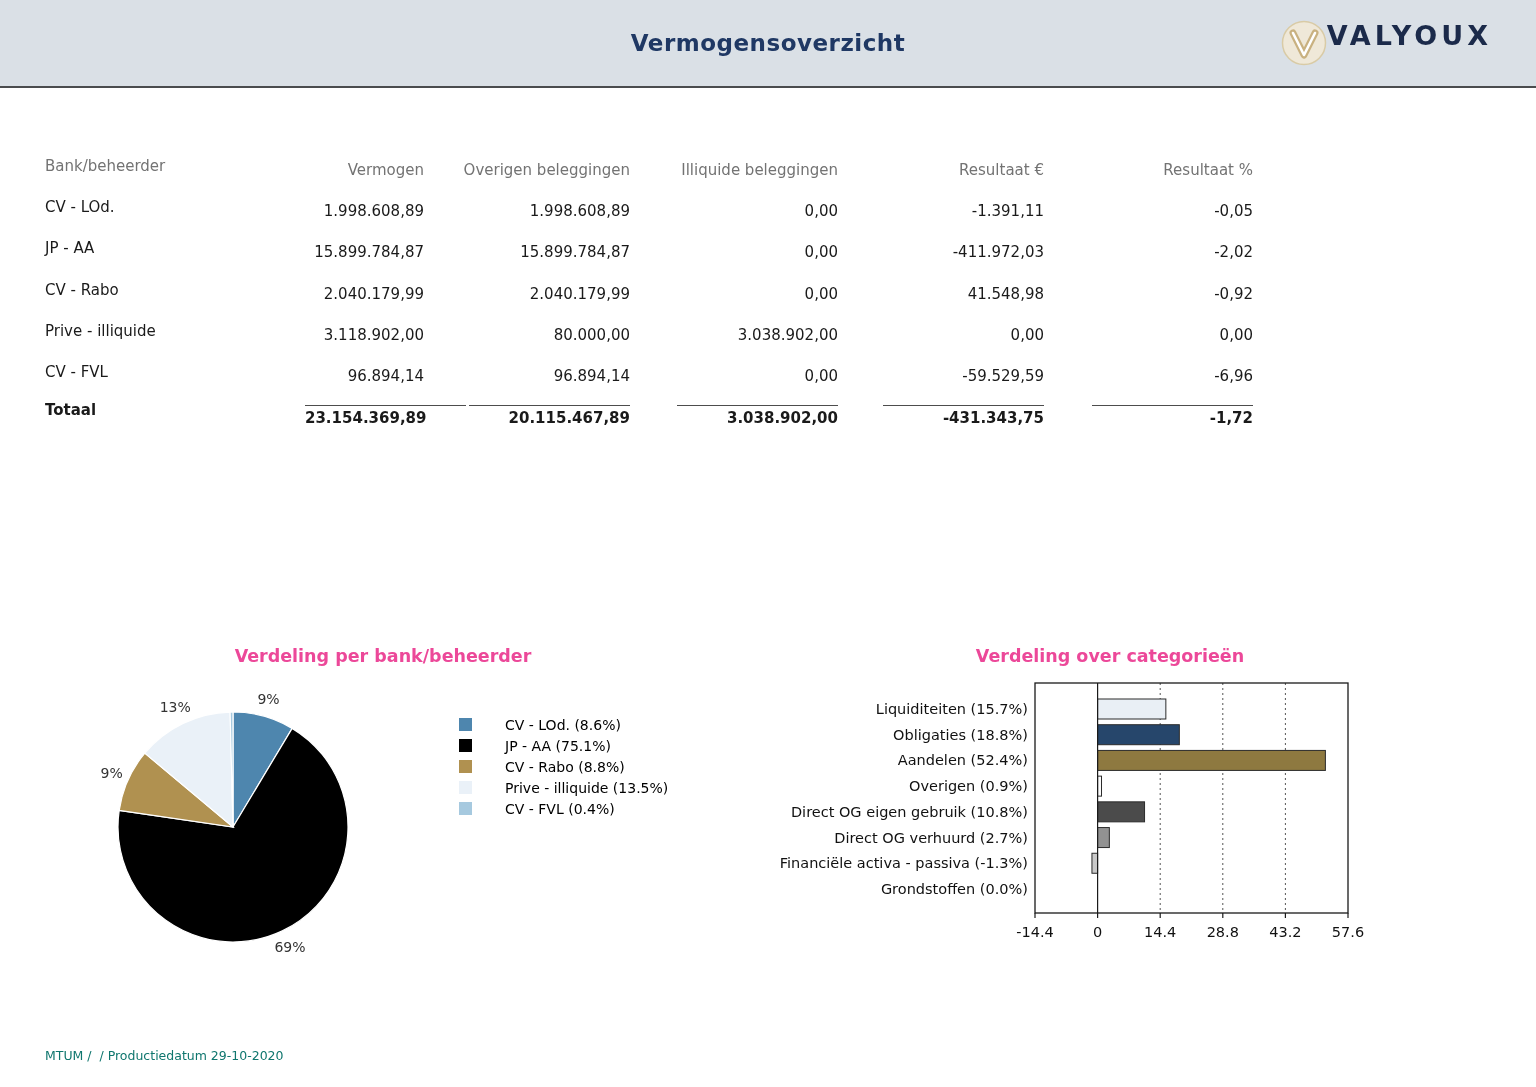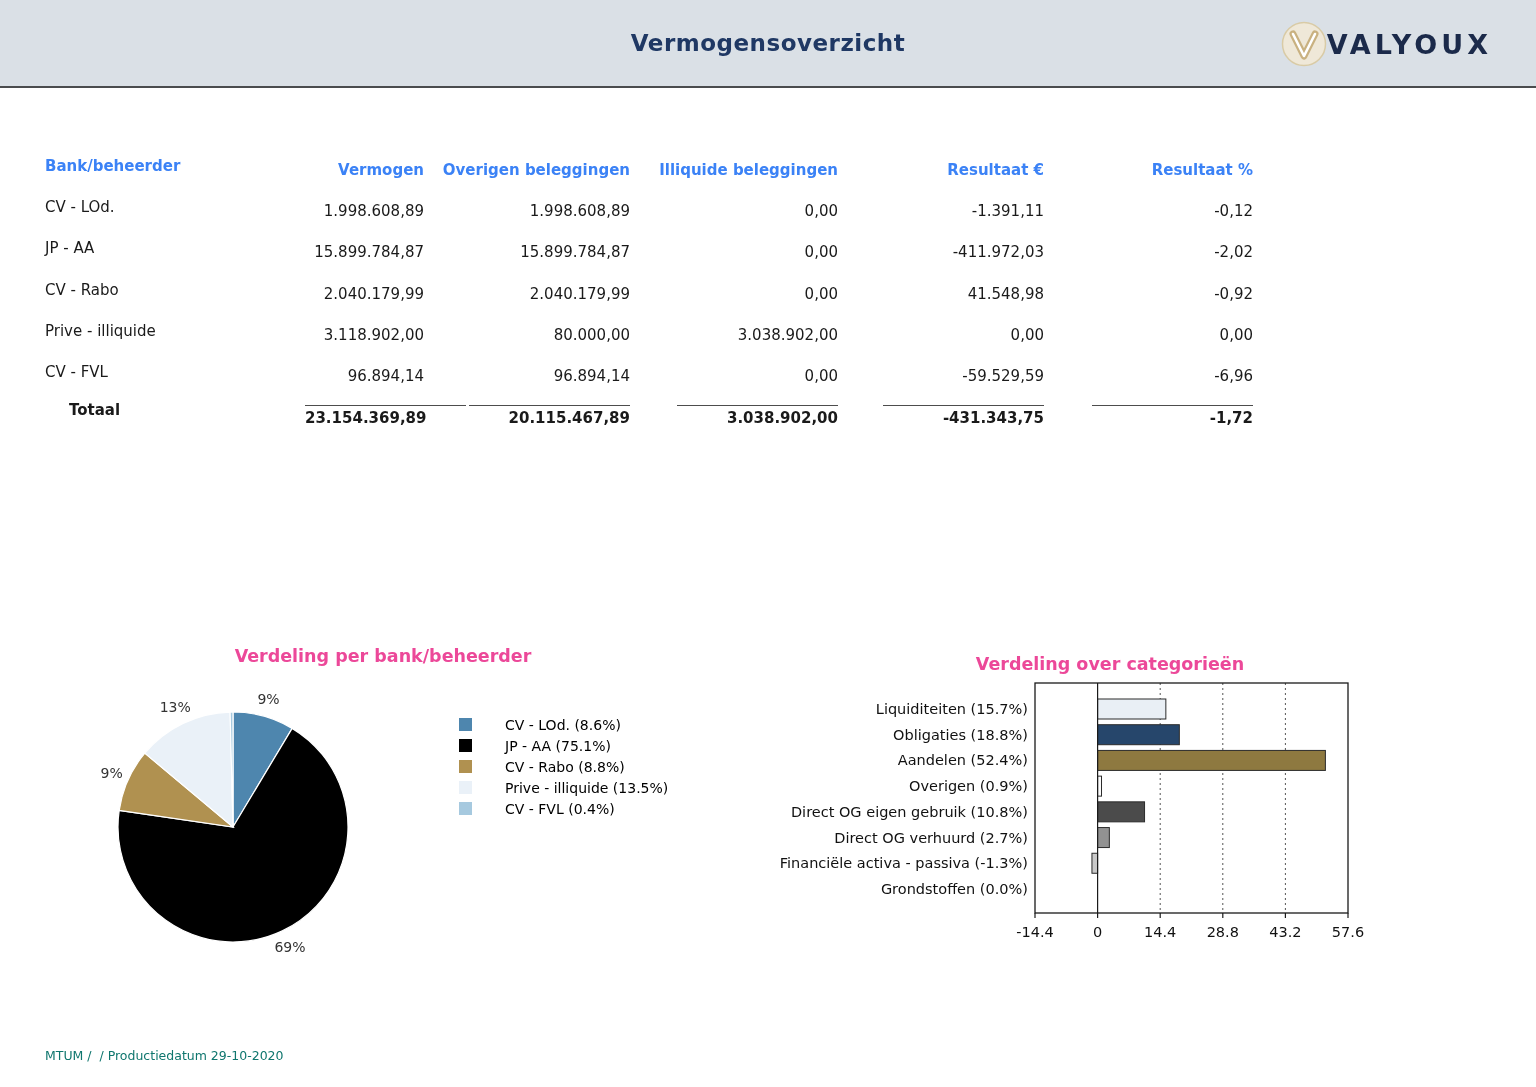--- a/index.html
+++ b/index.html
@@ -10,35 +10,35 @@
   }
   
   .header {
     position:absolute; left:0; top:0; width:1536px; height:88px;
     background:#dae0e6; border-bottom:2px solid #4a4c4e;
   }
   .page-title {
     position:absolute; left:0; top:30px; width:1536px; text-align:center;
     font-size:23px; font-weight:bold; color:#1f3864; letter-spacing:0.5px;
   }
-  .brand { position:absolute; right:44px; top:20px; height:48px; display:flex; align-items:center; gap:0; }
+  .brand { position:absolute; right:44px; top:20px; height:48px; display:flex; align-items:flex-start; gap:0; }
   .brand-name { font-size:27px; font-weight:bold; color:#1b2a4a; letter-spacing:4px; }
   
   .asset-table { position:absolute; left:45px; top:145px; width:1208px; font-size:15px; }
   .t-row { display:grid; grid-template-columns:260px 119px 206px 208px 206px 209px; height:41.3px; align-items:center; }
   .t-row > div { white-space:nowrap; }
   .t-row > div:nth-child(n+2) { text-align:right;margin-top:8px; }
-  .t-head { font-weight:bold; color:#3b82f6; }
+  .t-head { font-weight:normal; color:#737373; }
   .t-total { height:auto; align-items:start; font-weight:bold; }
-  .t-total .label-cell { padding-top:8px;margin-left:24px; }
+  .t-total .label-cell { padding-top:8px; }
   .overline { border-top:1px solid #4d4d4d; width:161px; margin:4px 0 3px auto; }
   
   .chart-title { position:absolute; font-size:17.5px; font-weight:bold; color:#ec4899; text-align:center; width:460px; }
   .pie-title  { left:153px; top:646px; }
-  .bar-title  { left:880px; top:646px;margin-top:8px; }
+  .bar-title  { left:880px; top:646px; }
   .pie-svg { position:absolute; left:73px;  top:677px; }
   .bar-svg { position:absolute; left:770px; top:668px; }
   .legend { position:absolute; left:459px; top:714px; }
   .legend-item { display:flex; align-items:center; height:21px;gap:19px; }
   .legend-swatch { width:13px; height:13px; margin-right:14px; flex:none; }
   .legend-label { font-size:14px; color:#000; white-space:nowrap; }
   
   .footer-text { position:absolute; left:45px; top:1048px; font-size:12.5px; color:#0f766e; white-space:pre; }
 </style>
 </head>
@@ -66,21 +66,21 @@
         <div>Illiquide beleggingen</div>
         <div>Resultaat €</div>
         <div>Resultaat %</div>
       </div>
       <div class="t-row">
         <div>CV - LOd.</div>
         <div>1.998.608,89</div>
         <div>1.998.608,89</div>
         <div>0,00</div>
         <div>-1.391,11</div>
-        <div>-0,12</div>
+        <div>-0,05</div>
       </div>
       <div class="t-row">
         <div>JP - AA</div>
         <div>15.899.784,87</div>
         <div>15.899.784,87</div>
         <div>0,00</div>
         <div>-411.972,03</div>
         <div>-2,02</div>
       </div>
       <div class="t-row">

